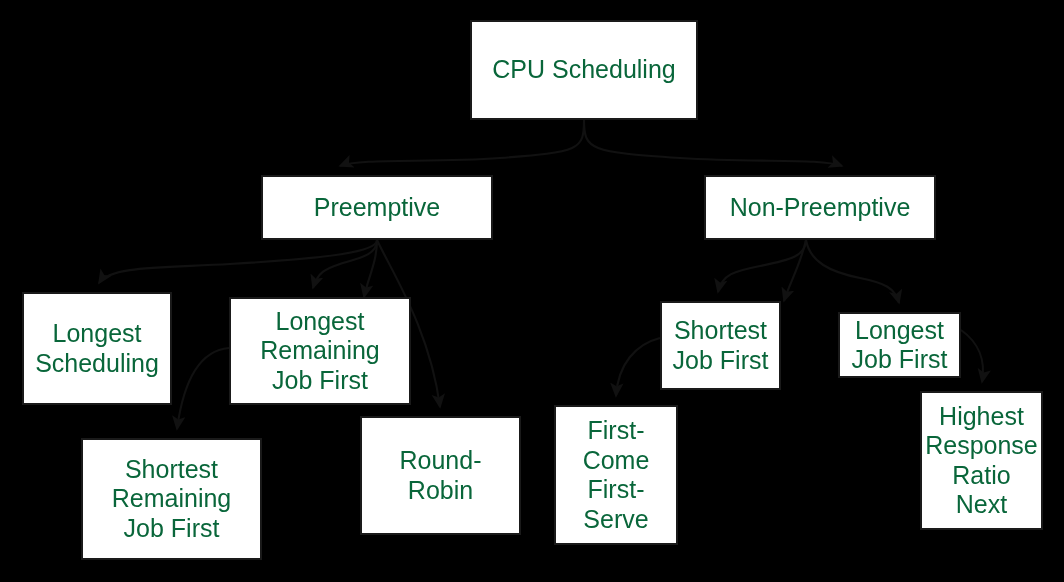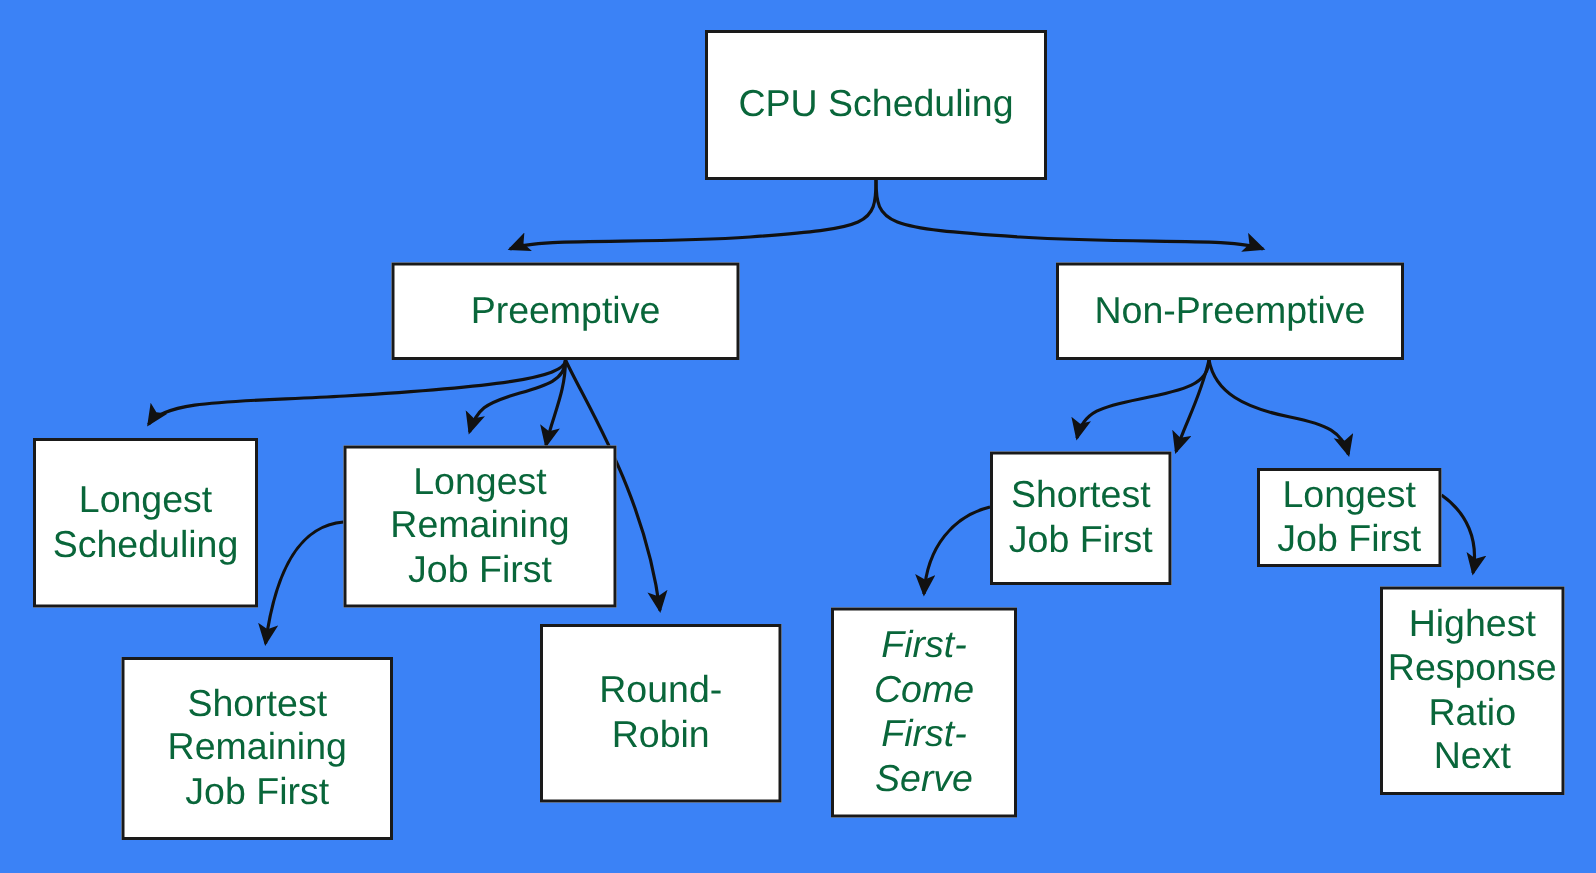--- a/index.html
+++ b/index.html
@@ -4,21 +4,21 @@
 <style>
   html, body {
     margin: 0;
     padding: 0;
     background: #ffffff;
   }
   #canvas {
     position: relative;
     width: 1064px;
     height: 582px;
-    background: #3b82f6;
+    background: #000000;
     font-family: "Liberation Sans", sans-serif;
     overflow: hidden;
   }
   #edges {
     position: absolute;
     left: 0;
     top: 0;
     width: 1064px;
     height: 582px;
     pointer-events: none;
@@ -101,21 +101,21 @@
       </div>
       <div class="node" style="left: 660px; top: 301px; width: 121px; height: 89px; border-color: rgb(26, 26, 26);">
         <div class="node-label" style="color: rgb(9, 102, 58);">Shortest
 Job First</div>
       </div>
       <div class="node" style="left: 838px; top: 312px; width: 123px; height: 66px; border-color: rgb(26, 26, 26);">
         <div class="node-label" style="color: rgb(9, 102, 58);">Longest
 Job First</div>
       </div>
       <div class="node" style="left: 554px; top: 405px; width: 124px; height: 140px; border-color: rgb(26, 26, 26);">
-        <div class="node-label" style="color: rgb(9, 102, 58); font-style: italic;">First-
+        <div class="node-label" style="color: rgb(9, 102, 58);">First-
 Come
 First-
 Serve</div>
       </div>
       <div class="node node-overflow" style="left: 920px; top: 391px; width: 123px; height: 139px; border-color: rgb(26, 26, 26);">
         <div class="node-label" style="color: rgb(9, 102, 58);">Highest
 Response
 Ratio
 Next</div>
       </div>

